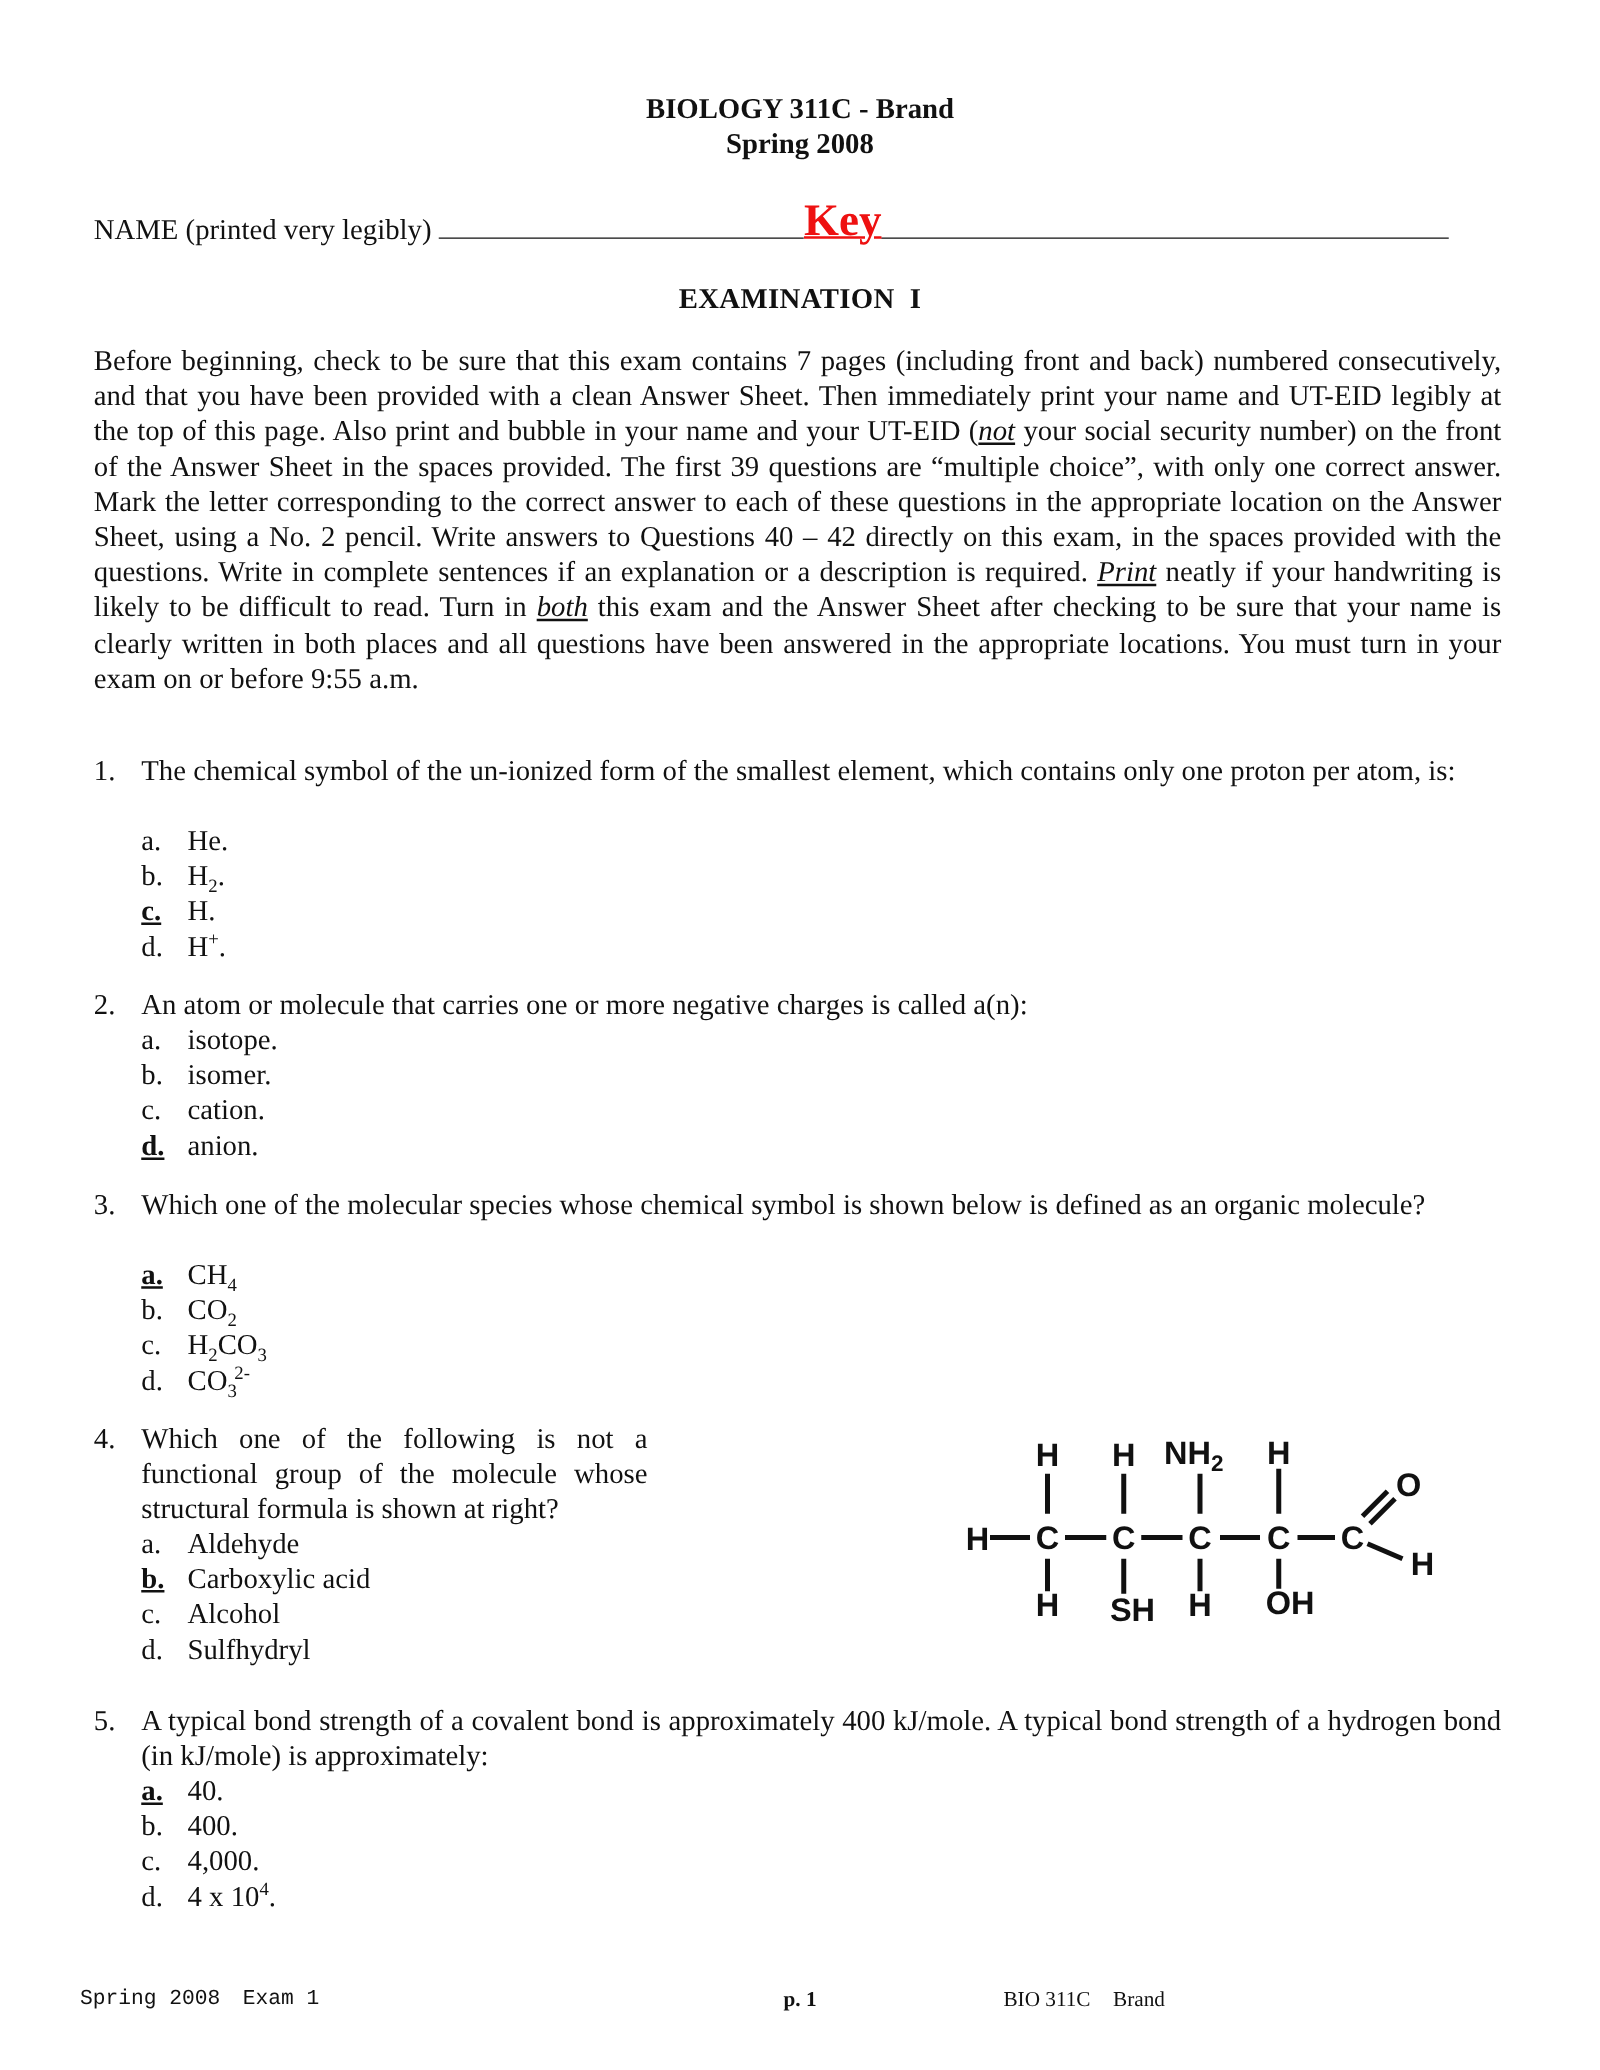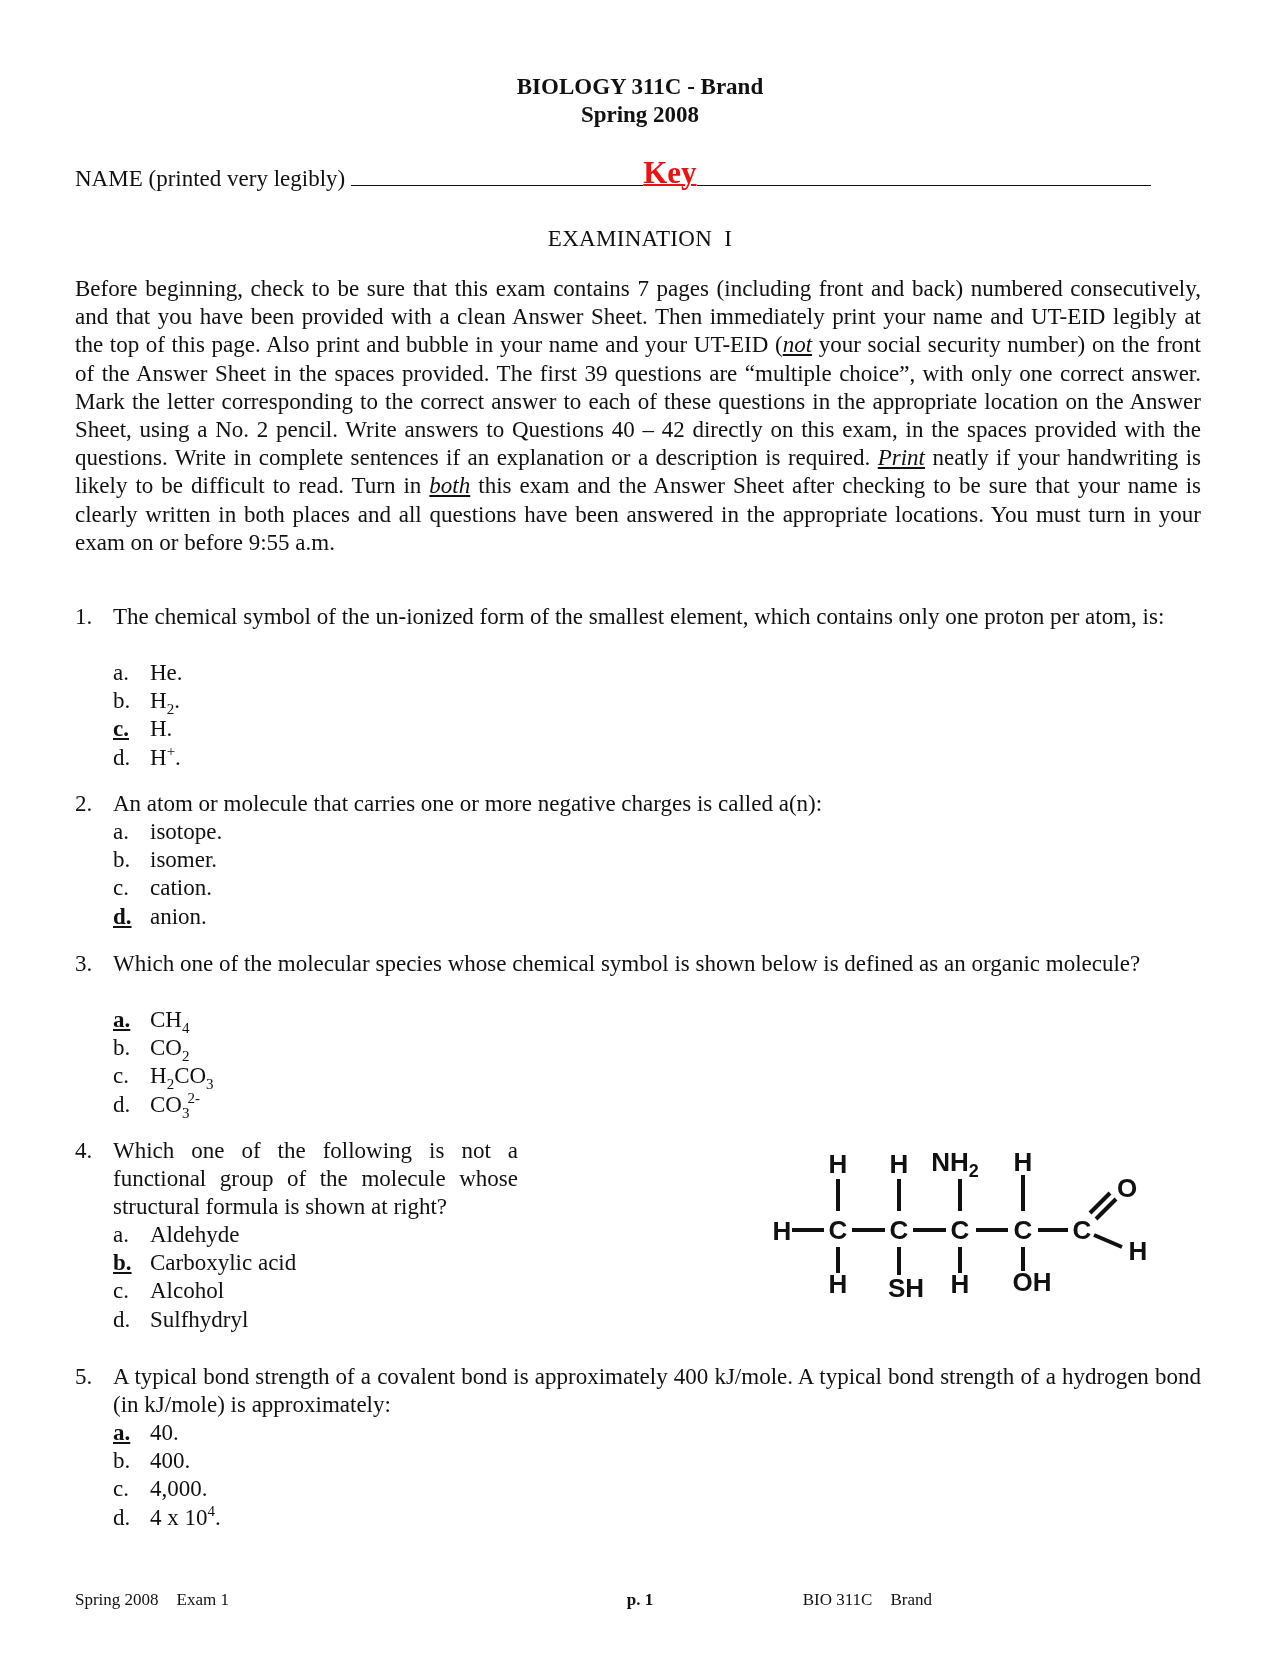--- a/index.html
+++ b/index.html
@@ -8,22 +8,22 @@
     font-family: "Liberation Serif", "DejaVu Serif", serif; color: #111;
   }
   .page { position: absolute; left: 0; top: 0; width: 1020px; height: 1656px; }
   .hdr { position: absolute; left: 0; width: 1280px; text-align: center; font-weight: bold; font-size: 23px; }
   .hdr1 { top: 74px; }
   .hdr2 { top: 102px; }
   .name-line { position: absolute; left: 75px; top: 158px; font-size: 23px; white-space: nowrap; }
   .name-line .blank { display: inline-block; border-bottom: 1.5px solid #111; vertical-align: baseline; height: 22px; }
   .name-line .b1 { width: 292px; margin-left: 6px; }
   .name-line .b2 { width: 454px; }
-  .key { color: #ee1111; font-weight: bold; font-size: 31px; text-decoration: underline; text-decoration-thickness: 2px; position: relative; top: -3px; font-family: Liberation Serif, serif; }
-  .exam-title { position: absolute; left: 0; width: 1280px; top: 226px; text-align: center; font-weight: normal; font-size: 23px; letter-spacing: 0.3px; }
+  .key { color: #ee1111; font-weight: bold; font-size: 36px; text-decoration: underline; text-decoration-thickness: 2px; position: relative; top: -3px; font-family: Liberation Serif, serif; }
+  .exam-title { position: absolute; left: 0; width: 1280px; top: 226px; text-align: center; font-weight: bold; font-size: 23px; letter-spacing: 0.3px; }
   .instructions {
     position: absolute; left: 75px; top: 275px; width: 1126px;
     font-size: 23px; line-height: 28.2px; text-align: justify; text-align-last: left;
   }
   .u { text-decoration: underline; font-style: italic; }
   .q { position: absolute; left: 75px; font-size: 23px; line-height: 28.2px; }
   .q .num { position: absolute; left: 0; top: 0; }
   .q .stem { position: absolute; left: 38px; top: 0; text-align: justify; text-align-last: left; }
   .q .opts { position: absolute; left: 38px; }
   .opt { position: relative; height: 28.2px; white-space: nowrap; }
@@ -31,21 +31,21 @@
   .opt .letter.correct { font-weight: bold; text-decoration: underline; }
   .opt .text { position: absolute; left: 37px; }
   sub, sup { font-size: 15px; line-height: 0; }
   .q1 { top: 603px; } .q1 .stem { width: 1088px; } .q1 .opts { top: 56px; }
   .q2 { top: 790px; } .q2 .stem { width: 1088px; } .q2 .opts { top: 28px; }
   .q3 { top: 950px; } .q3 .stem { width: 1088px; } .q3 .opts { top: 56px; }
   .q4 { top: 1137px; } .q4 .stem { width: 405px; } .q4 .opts { top: 84px; }
   .q5 { top: 1363px; } .q5 .stem { width: 1088px; } .q5 .opts { top: 56px; }
   .molecule { position: absolute; left: 760px; top: 1135px; width: 400px; height: 170px; }
   .footer { position: absolute; top: 1590px; font-size: 17px; white-space: nowrap; }
-  .f-left { left: 75px; }
+  .f-left { left: 64px; font-family: Liberation Mono, monospace; }
   .f-center { left: 0; width: 1280px; text-align: center; font-weight: bold; }
   .f-right { right: 88px; }
   .f-left span + span, .f-right span + span { margin-left: 18px; }
 </style>
 </head>
 <body>
 
 <div class="page">
 
   <div class="hdr hdr1">BIOLOGY 311C - Brand</div>

